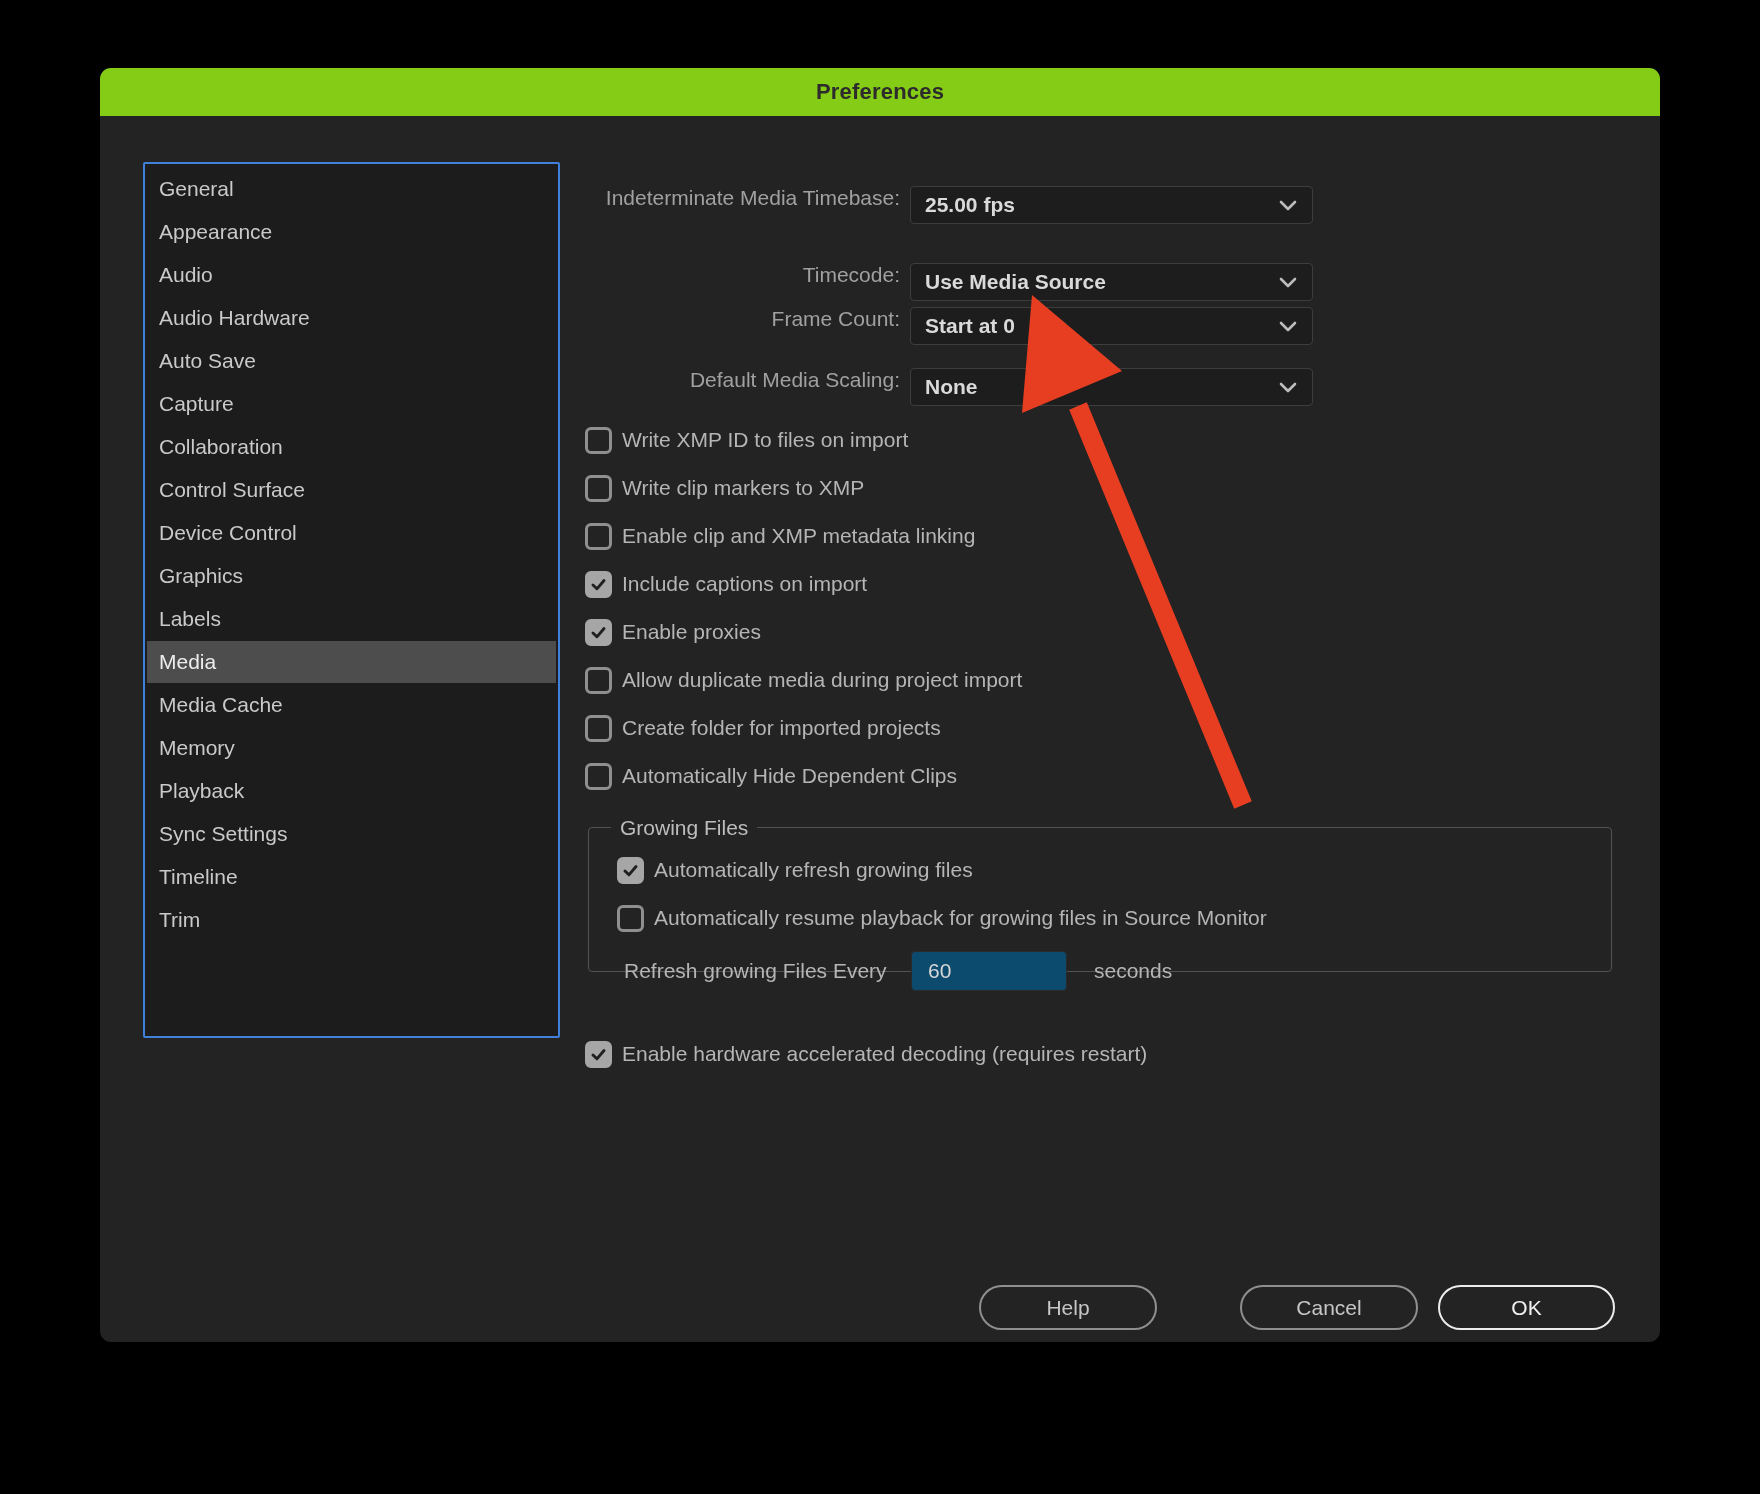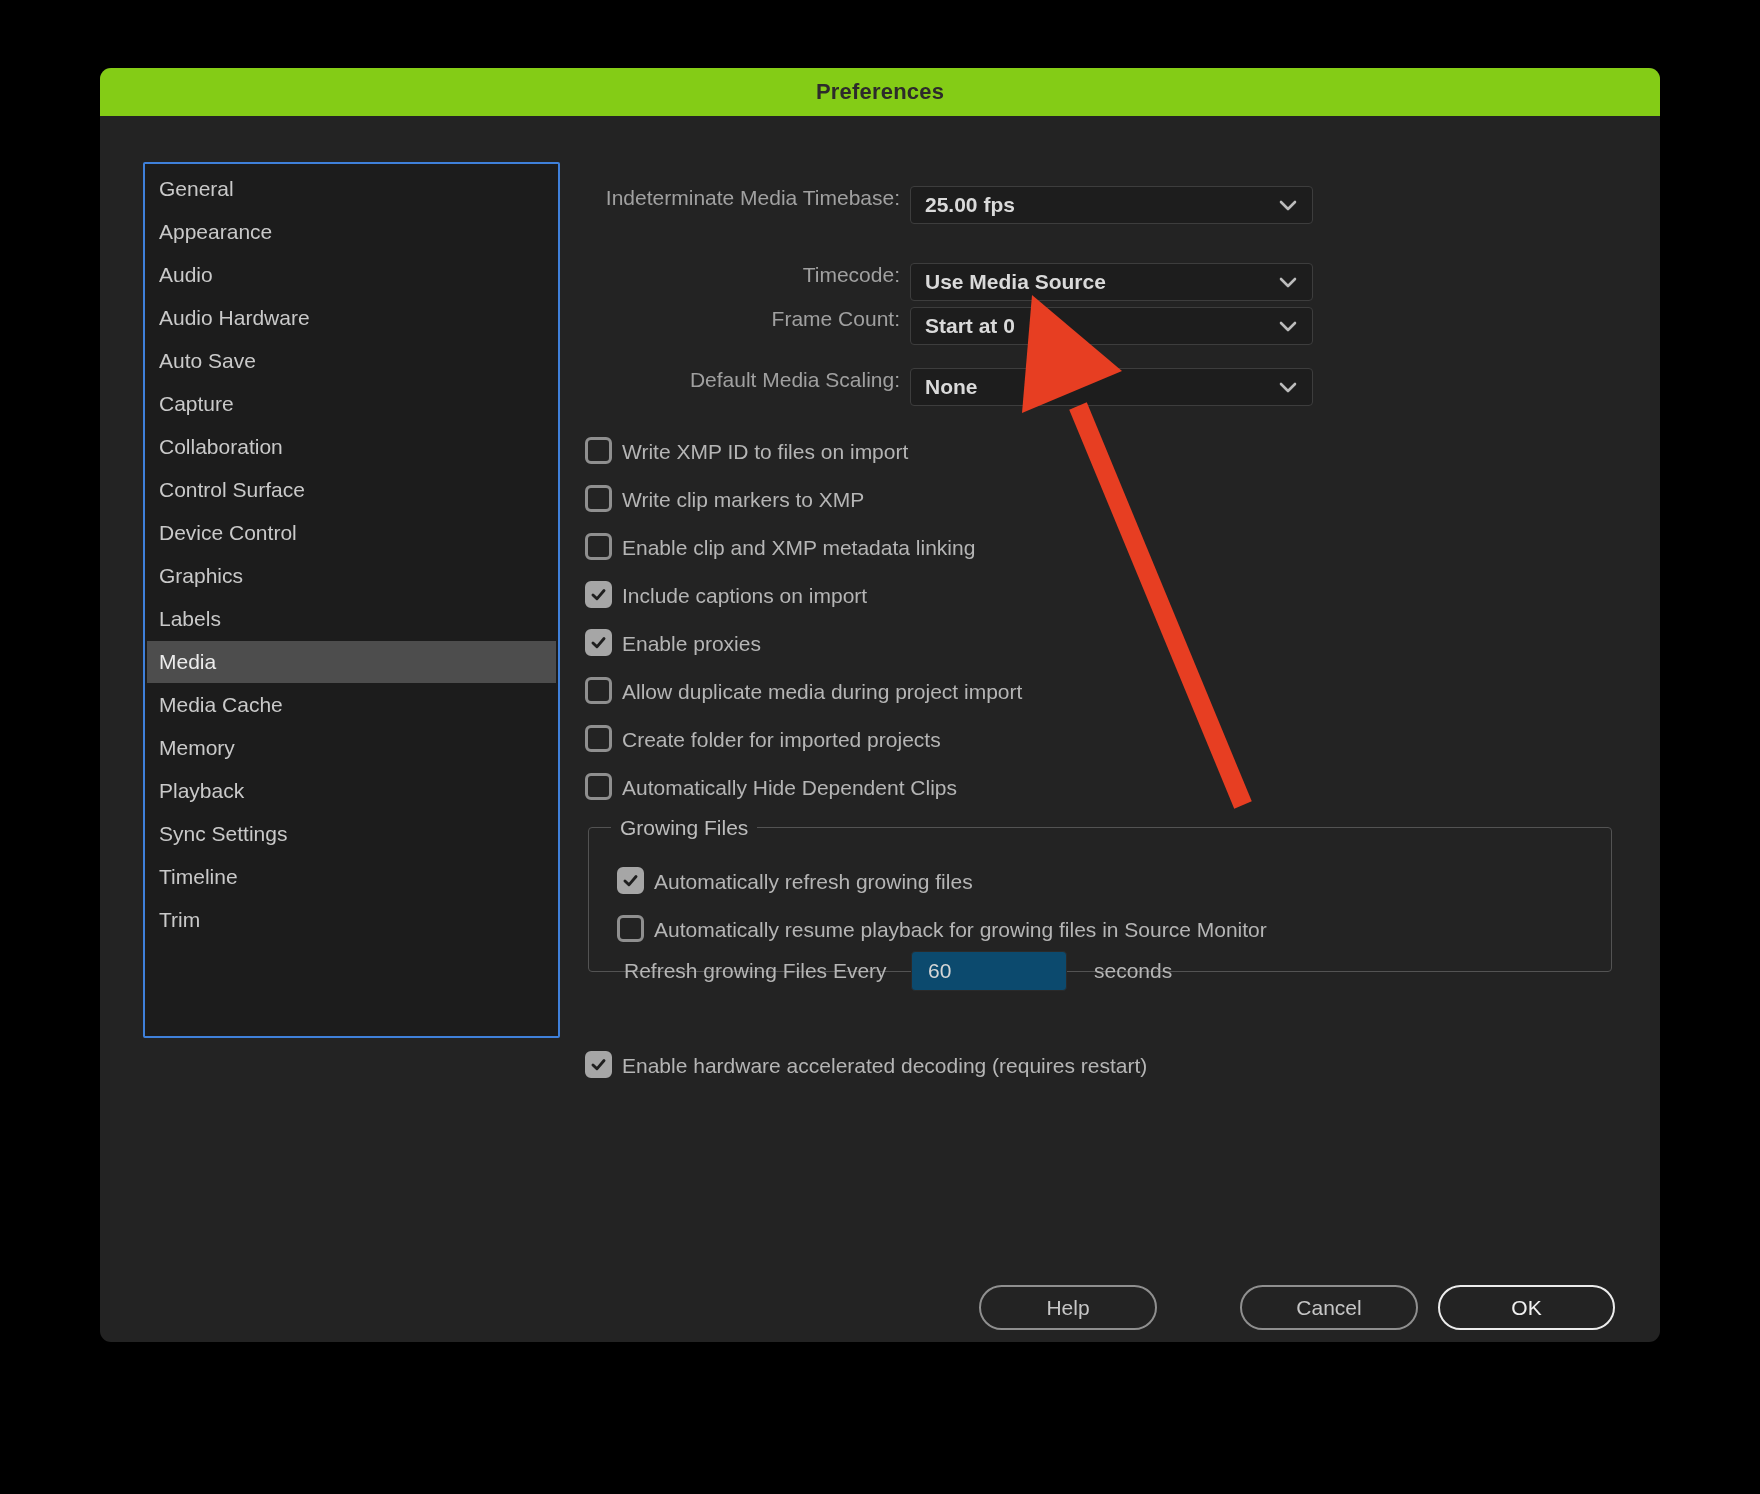--- a/index.html
+++ b/index.html
@@ -18,21 +18,21 @@
              padding-left:12px;font-size:21px;color:#c9c9c9;cursor:default;white-space:nowrap;}
   .side-item.selected{background:#4d4d4d;color:#ececec;}
   
   .drop-row{position:absolute;left:400px;width:813px;height:38px;display:flex;align-items:flex-start;}
   .drop-label{width:400px;text-align:right;font-size:21px;color:#a0a0a0;white-space:nowrap;}
   .dropdown{margin-left:10px;width:403px;height:38px;box-sizing:border-box;background:#1d1d1d;
             border:1px solid #3d3d3d;border-radius:4px;display:flex;align-items:center;position:relative;}
   .drop-value{padding-left:14px;font-size:21px;font-weight:600;color:#dadada;white-space:nowrap;}
   .chev{position:absolute;right:14px;top:13px;}
   
-  .check-row{position:absolute;height:48px;display:flex;align-items:flex-end;}
+  .check-row{position:absolute;height:48px;display:flex;align-items:center;}
   .cb{width:27px;height:27px;box-sizing:border-box;border:3px solid #8f8f8f;border-radius:6px;
       background:transparent;display:flex;align-items:center;justify-content:center;flex:none;}
   .cb svg{display:none;}
   .cb.checked{background:#a6a6a6;border-color:#a6a6a6;}
   .cb.checked svg{display:block;}
   .cb-label{margin-left:10px;font-size:21px;color:#b5b5b5;white-space:nowrap;}
   
   .group{position:absolute;left:488px;top:759px;width:1024px;height:145px;box-sizing:border-box;
          border:1px solid #535353;border-radius:4px;}
   .group-legend{position:absolute;top:-15px;left:22px;background:#232323;padding:0 9px;

